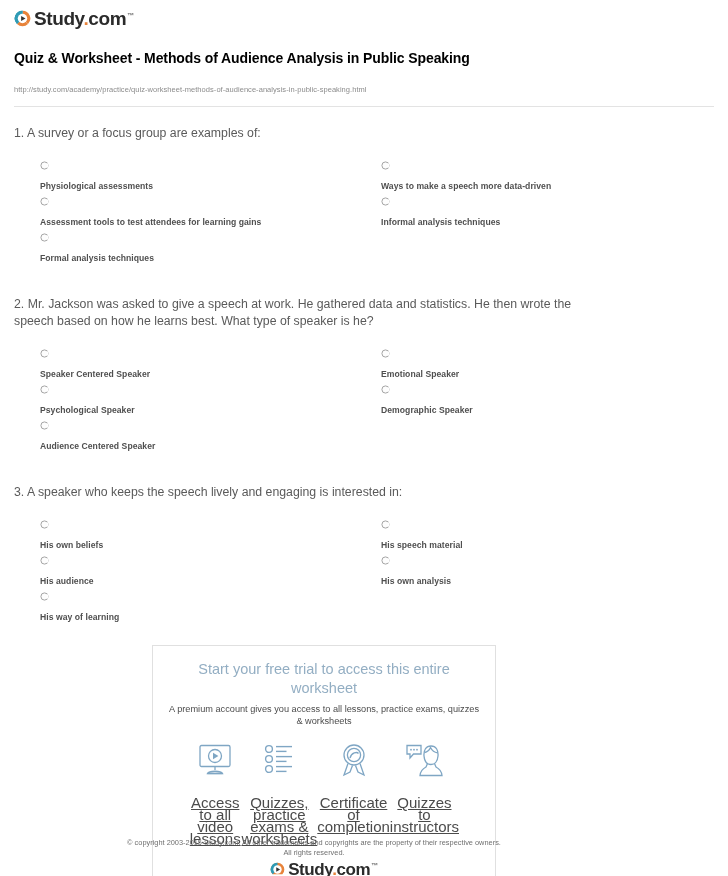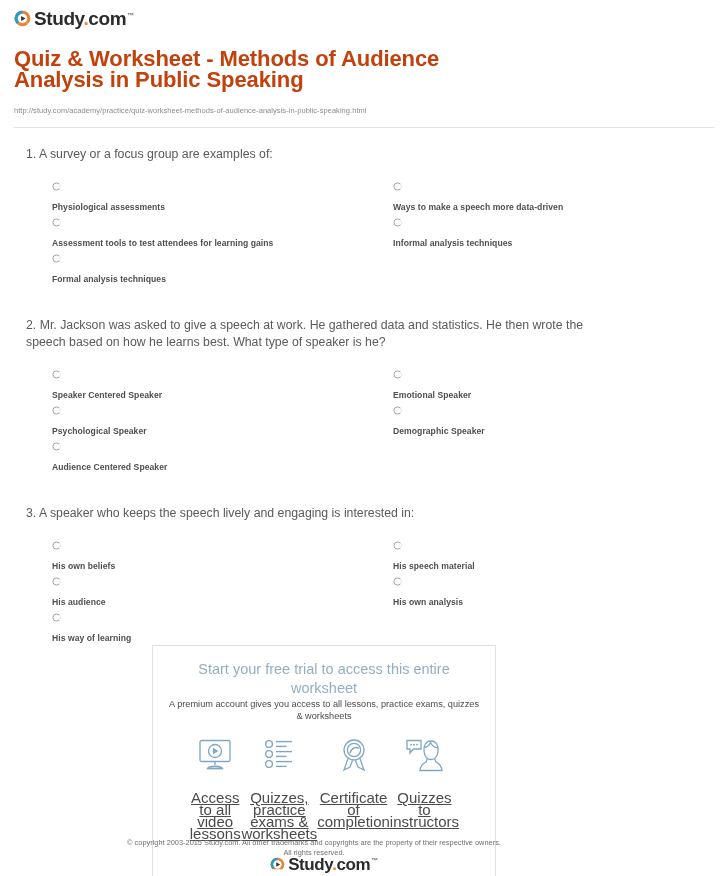--- a/index.html
+++ b/index.html
@@ -50,45 +50,45 @@
     vertical-align: super;
     margin-left: 1px;
   }
 
   
   .title-block {
     padding: 8px 20px 0 14px;
   }
   h1.worksheet-title {
     margin: 0;
-    font-size: 22px;
+    font-size: 14px;
     line-height: 21px;
     font-weight: bold;
-    color: #c2410c;
+    color: #000000;
     letter-spacing: -0.1px;
     max-width: 500px;
   }
   .worksheet-url {
     margin-top: 16px;
     font-size: 7.5px;
     color: #8c8c8c;
     letter-spacing: 0.05px;
     word-break: break-all;
   }
   .header-rule {
     margin: 12px 14px 0 14px;
     border-top: 1px solid #e3e3e3;
     height: 0;
   }
 
   
   .questions {
     padding: 18px 14px 0 14px;
   }
-  .question-block { margin-bottom: 28px; margin-left: 12px; }
+  .question-block { margin-bottom: 28px; }
   .question-text {
     font-size: 12.3px;
     line-height: 17px;
     color: #5a5a5a;
     max-width: 575px;
     margin-bottom: 18px;
   }
   .options-grid {
     display: grid;
     grid-template-columns: 341px 1fr;
@@ -133,20 +133,21 @@
   .promo-heading {
     font-size: 14.5px;
     color: #93aec3;
     line-height: 19px;
     font-weight: normal;
     margin: 0;
   }
   .promo-sub {
     font-size: 9.2px;
     color: #4b4b4b;
+    margin-top: 5px;
     line-height: 12px;
   }
   .features {
     display: flex;
     justify-content: space-between;
     padding: 14px 22px 0 22px;
   }
   .feature {
     width: 92px;
     text-align: center;

